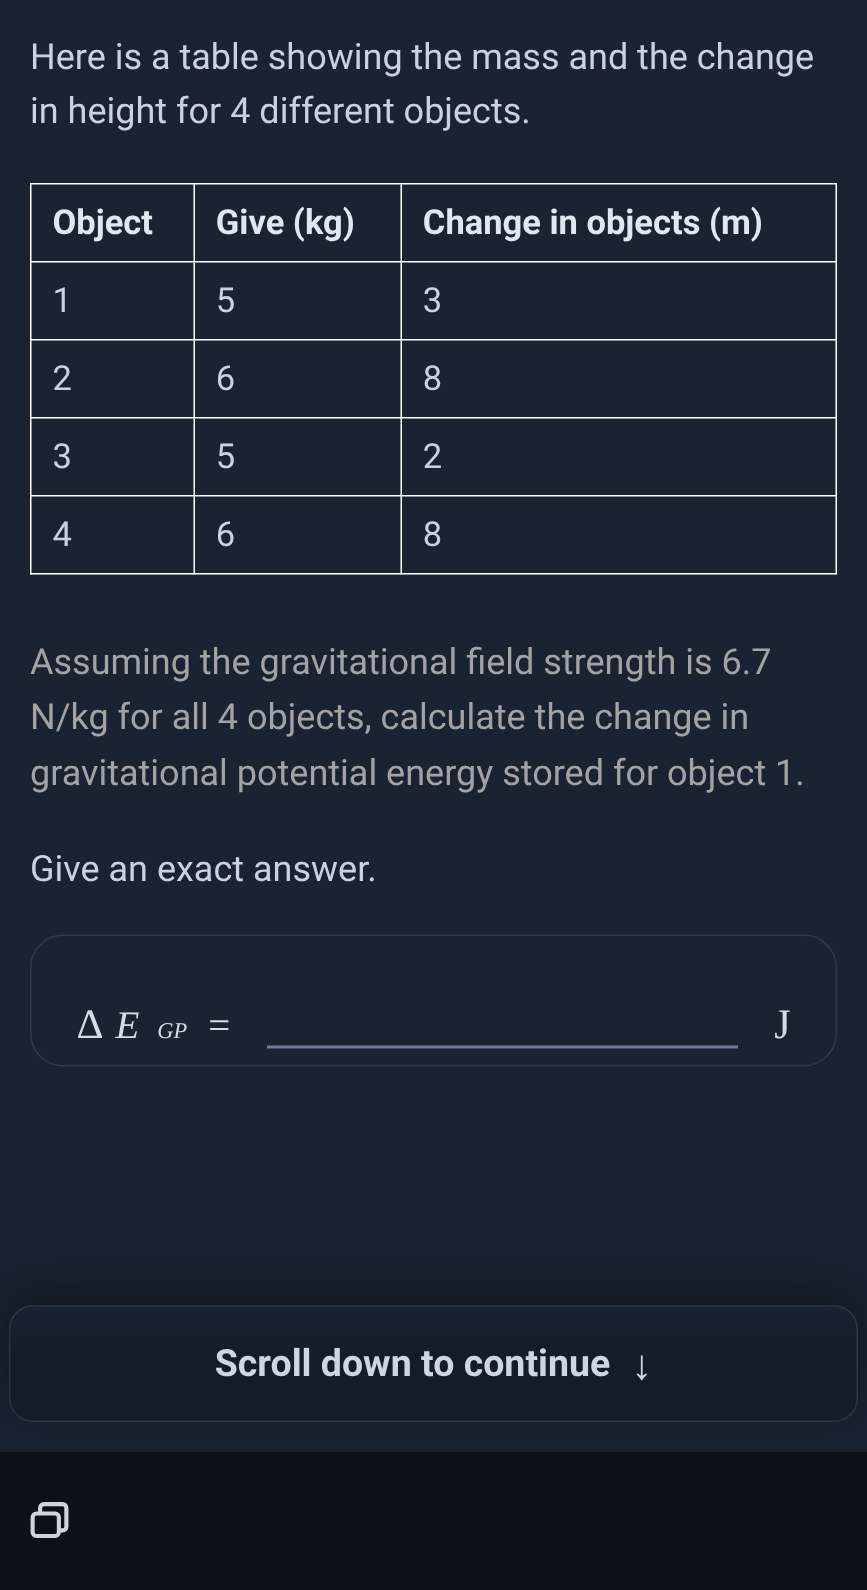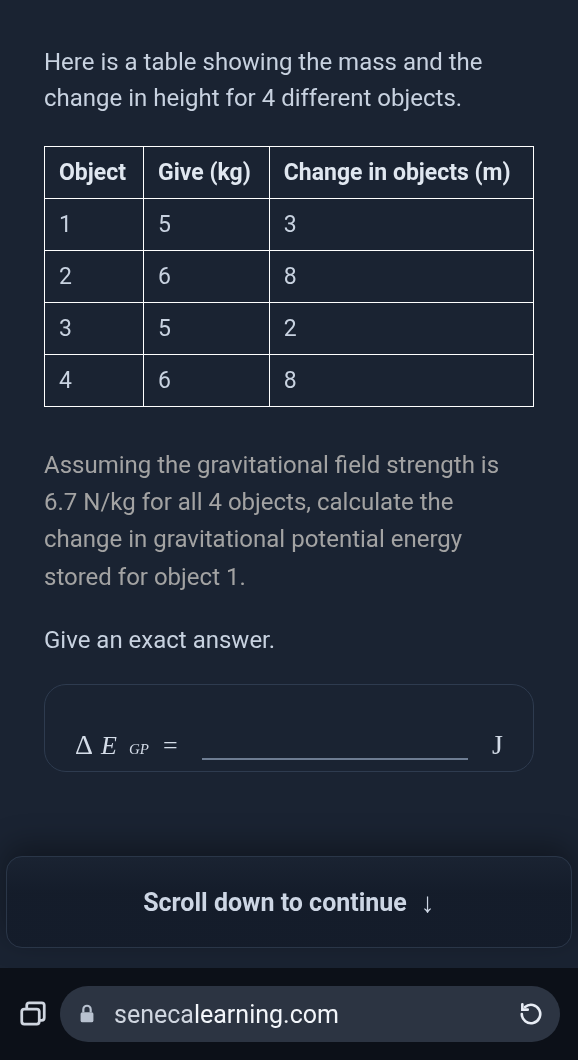--- a/index.html
+++ b/index.html
@@ -10,21 +10,21 @@
     body {
       width: 578px;
       height: 1060px;
       background-color: #1a2332;
       color: #d4dce8;
       font-family: -apple-system, BlinkMacSystemFont, 'Segoe UI', Roboto, sans-serif;
       overflow: hidden;
       position: relative;
     }
     .content {
-      padding: 44px;
+      padding: 20px;
     }
     .intro-text {
       font-size: 24px;
       line-height: 1.5;
       margin-bottom: 30px;
       color: #c8d2e0;
     }
     .data-table {
       width: 100%;
       border-collapse: collapse;
@@ -112,21 +112,21 @@
       font-size: 28px;
     }
     .scroll-banner {
       position: absolute;
       left: 6px;
       right: 6px;
       bottom: 112px;
       background: linear-gradient(to bottom, rgba(26,35,50,0.3), rgba(20,28,42,0.96) 40%);
       border: 1px solid #2a3648;
       border-radius: 16px;
-      height: 92px;
+      height: 78px;
       display: flex;
       align-items: center;
       justify-content: center;
       gap: 14px;
       box-shadow: 0 -10px 30px rgba(0,0,0,0.35);
     }
     .scroll-text {
       font-size: 25px;
       font-weight: 700;
       color: #cdd6e4;
@@ -232,30 +232,13 @@
   <span class="arrow-down">↓</span>
 </div>
 
 <div class="browser-bar">
   <span class="tabs-icon">
     <svg width="30" height="30" viewBox="0 0 24 24" fill="none" stroke="#cfd5df" stroke-width="2.2">
       <rect x="3" y="8" width="14" height="12" rx="2"></rect>
       <path d="M7 8 V5 a2 2 0 0 1 2 -2 h10 a2 2 0 0 1 2 2 v10 a2 2 0 0 1 -2 2 h-2"></path>
     </svg>
   </span>
-  <div class="url-pill">
-    <span class="lock-icon">
-      <svg width="22" height="22" viewBox="0 0 24 24" fill="#b9c2d0">
-        <rect x="5" y="10" width="14" height="11" rx="2"></rect>
-        <path d="M8 10 V7 a4 4 0 0 1 8 0 v3" fill="none" stroke="#b9c2d0" stroke-width="2.4"></path>
-      </svg>
-    </span>
-    <span class="url-text">
-      <span>seneca</span><span class="url-domain">learning.com</span>
-    </span>
-    <span class="reload-icon">
-      <svg width="26" height="26" viewBox="0 0 24 24" fill="none" stroke="#e8edf5" stroke-width="2.4" stroke-linecap="round">
-        <path d="M3.5 12 a8.5 8.5 0 1 0 3 -6.5"></path>
-        <polyline points="4,3 4,8 9,8" fill="none"></polyline>
-      </svg>
-    </span>
-  </div>
 </div>
 
 </body></html>

